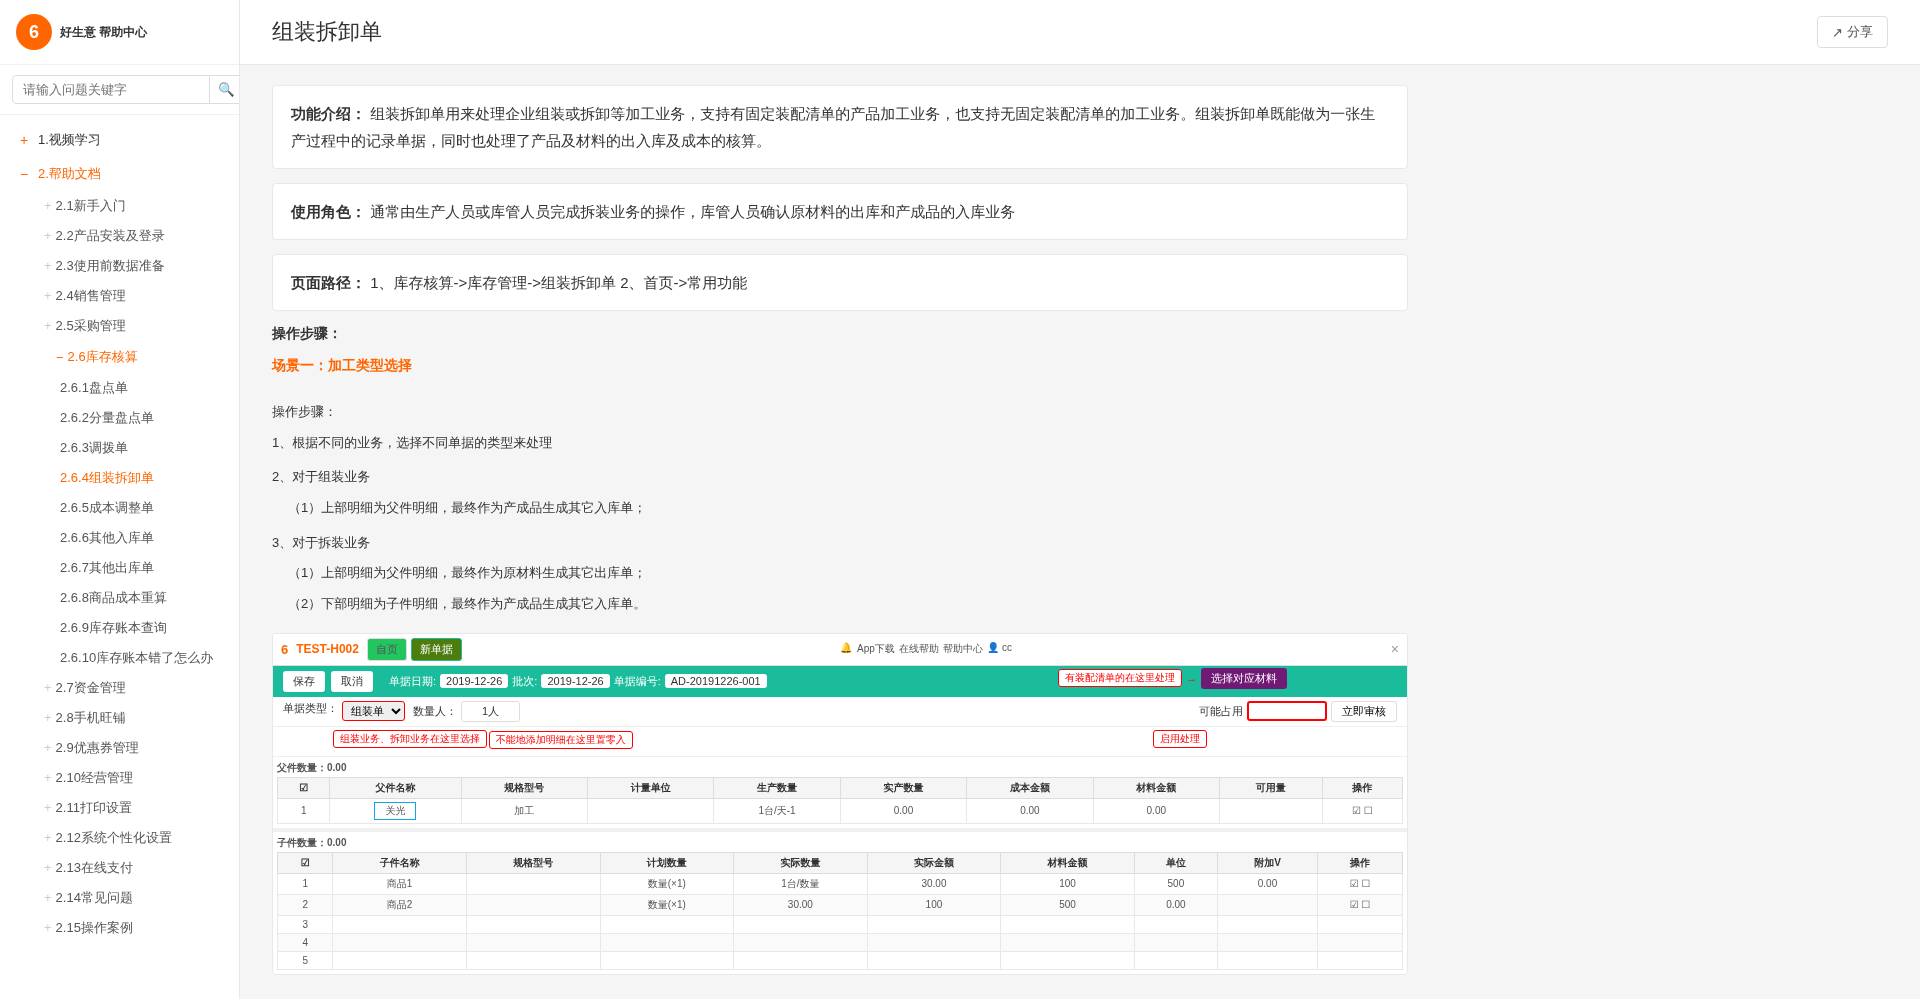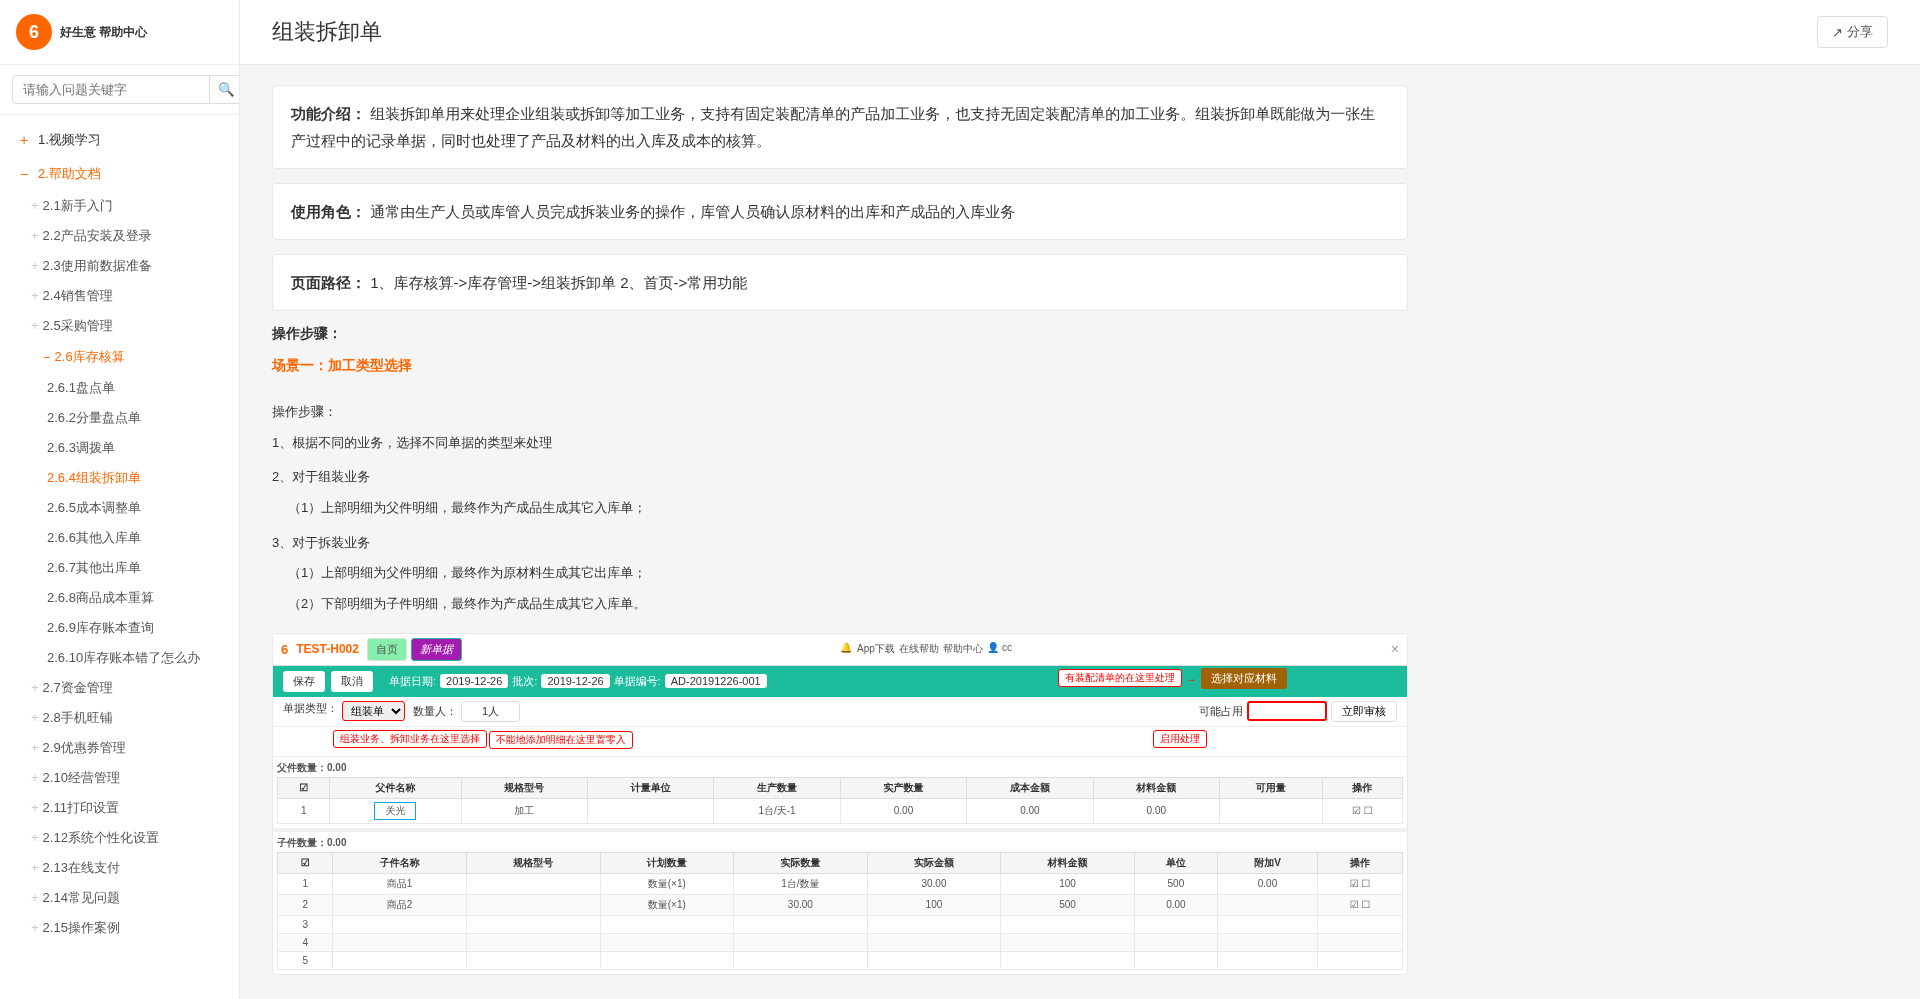--- a/index.html
+++ b/index.html
@@ -80,21 +80,21 @@
 
     .nav-item-parent .nav-icon {
       width: 16px; height: 16px;
       margin-right: 6px;
       display: inline-flex; align-items: center; justify-content: center;
       color: #f60; font-size: 14px;
     }
     .nav-item-parent.open { color: #f60; }
 
     .nav-children {
-      padding-left: 15px;
+      padding-left: 28px;
     }
 
     .nav-child-item {
       padding: 6px 16px;
       cursor: pointer;
       font-size: 13px;
       color: #555;
       display: block;
     }
     .nav-child-item.active { color: #f60; }
@@ -204,22 +204,22 @@
       background: #fff;
       border-bottom: 1px solid #ddd;
       padding: 4px 8px;
       display: flex;
       align-items: center;
       gap: 8px;
     }
 
     .mock-logo { color: #f60; font-weight: bold; font-size: 13px; }
     .mock-nav { display: flex; gap: 4px; font-size: 11px; }
-    .mock-nav-item { padding: 3px 8px; color: #555; border: 1px solid #ddd; border-radius: 3px; cursor: pointer; background: #86efac; }
-    .mock-nav-active { background: #a21caf; color: #fff; border-color: #1abc9c; font-style: italic; }
+    .mock-nav-item { padding: 3px 8px; color: #555; border: 1px solid #ddd; border-radius: 3px; cursor: pointer; background: #22c55e; }
+    .mock-nav-active { background: #4d7c0f; color: #fff; border-color: #1abc9c; }
 
     .mock-tool-btn {
       background: #fff;
       border: none;
       border-radius: 3px;
       padding: 3px 10px;
       font-size: 11px;
       cursor: pointer;
       color: #333;
     }
@@ -441,21 +441,21 @@
               <span style="background:#fff; color:#333; padding:1px 6px; border-radius:3px;">2019-12-26</span>
               <span>批次:</span>
               <span style="background:#fff; color:#333; padding:1px 6px; border-radius:3px;">2019-12-26</span>
               <span>单据编号:</span>
               <span style="background:#fff; color:#333; padding:1px 6px; border-radius:3px;">AD-20191226-001</span>
             </div>
 
             <div style="position:absolute; right:120px; top:2px; display:flex; align-items:center; gap:4px;">
               <span class="ann-label">有装配清单的在这里处理</span>
               <span style="color:#f00;">→</span>
-              <button style="background:#a16207; color:#fff; border:none; border-radius:3px; padding:3px 10px; font-size:11px; cursor:pointer;">选择对应材料</button>
+              <button style="background:#701a75; color:#fff; border:none; border-radius:3px; padding:3px 10px; font-size:11px; cursor:pointer;">选择对应材料</button>
             </div>
           </div>
 
           <div style="background:#fff; border-bottom:1px solid #eee; padding:4px 10px; display:flex; align-items:center; gap:8px; font-size:11px; position:relative;">
             <div style="display:flex; align-items:flex-start; gap:4px;">
               <span>单据类型：</span>
               <select style="font-size:11px; border:1px solid #f00; padding:2px 4px; border-radius:3px;">
                 <option>组装单</option>
                 <option>拆卸单</option>
               </select>

